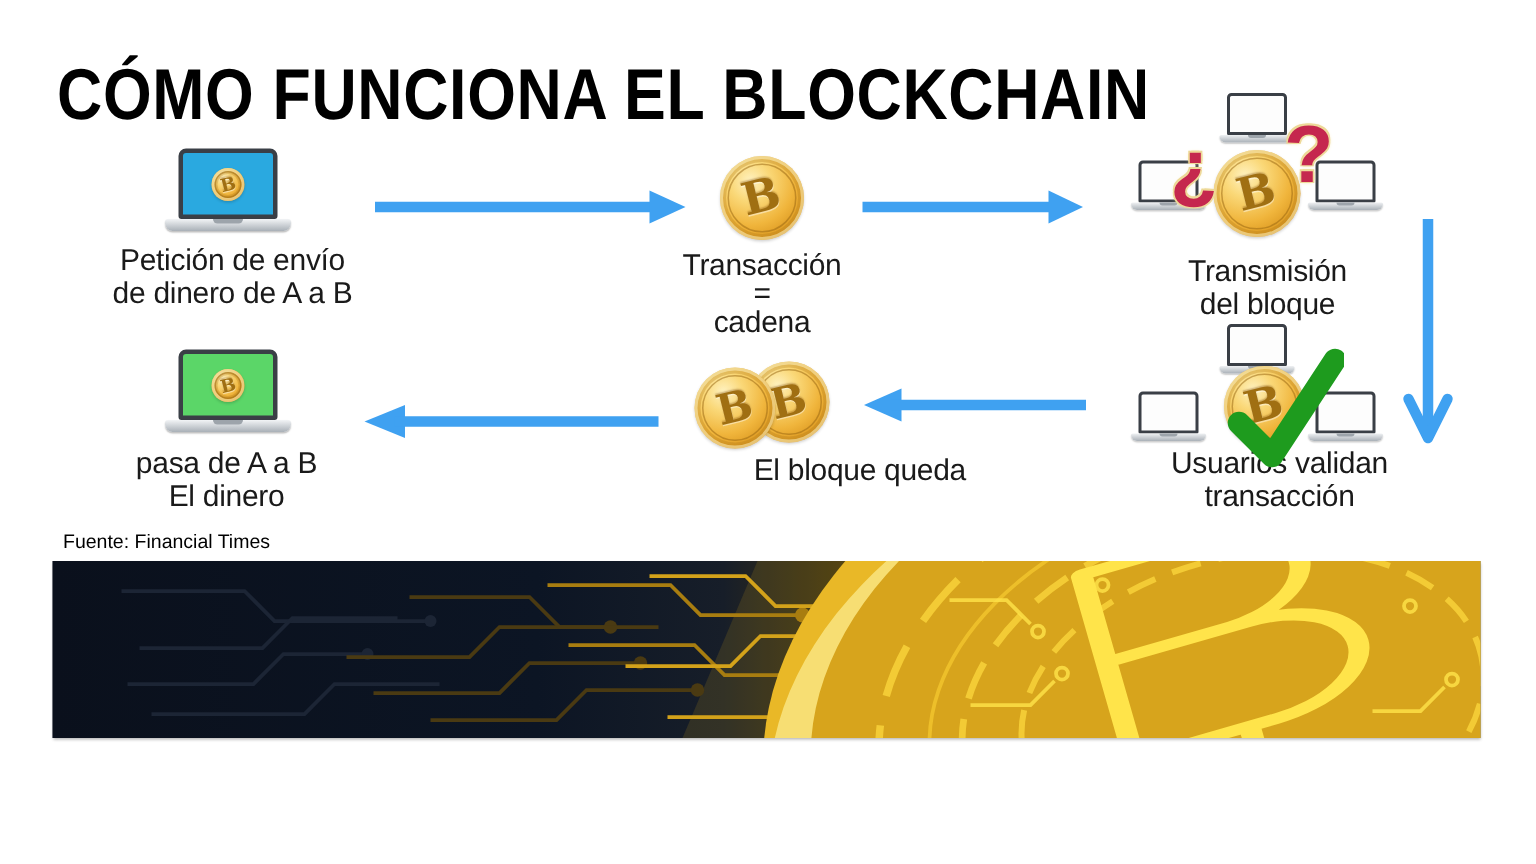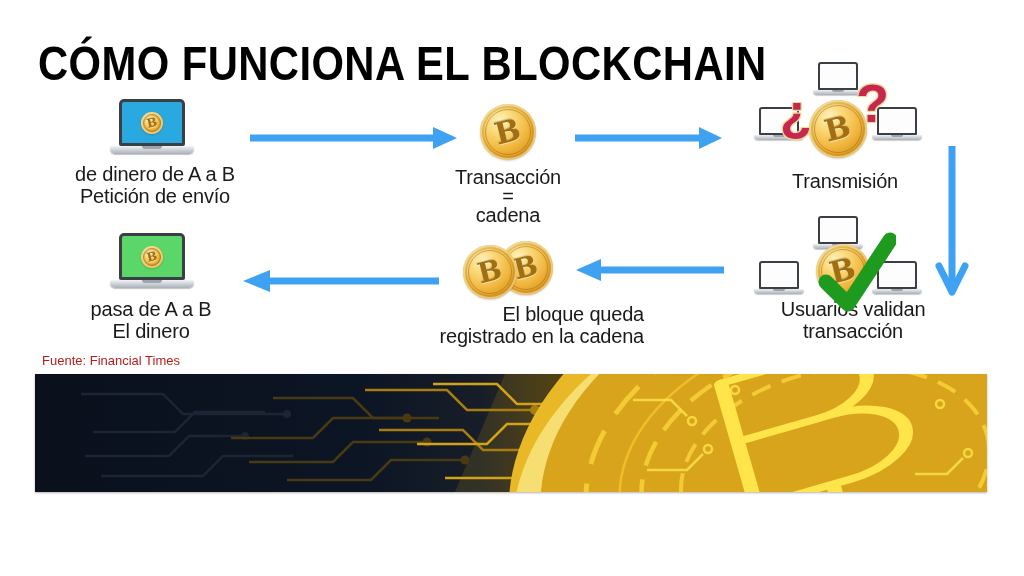--- a/index.html
+++ b/index.html
@@ -80,21 +80,21 @@
   .step-label{position:absolute;text-align:center;font-size:20px;line-height:22px;letter-spacing:-.2px;}
   .step-label .eq{display:block;font-size:20px;line-height:16px;}
   .step-label span{display:block;}
   #label-request{left:30px;top:163px;width:250px;}
   #label-transaction{left:408px;top:166px;width:200px;}
   #label-transmission{left:745px;top:170px;width:200px;}
   #label-validation{left:740px;top:298px;width:226px;}
   #label-registration{left:380px;top:303px;width:264px;text-align:right;}
   #label-result{left:49px;top:298px;width:204px;}
 
-  .source{position:absolute;left:42px;top:353px;font-size:13px;color:#b91c1c;}
+  .source{position:absolute;left:42px;top:353px;font-size:13px;color:#000000;}
 
   
   .banner{position:absolute;left:35px;top:374px;width:952px;height:118px;overflow:hidden;
           background:var(--banner-dark,#0B111E);box-shadow:0 1px 2px rgba(0,0,0,.3);}
   .banner svg{display:block;width:100%;height:100%;}
 </style>
 </head>
 <body>
 
 <div class="stage">
@@ -192,38 +192,38 @@
   <div class="laptop-lg" id="lap-result">
     <div class="screen screen-green">
       <div class="coin coin-sm">
         <span class="b">B</span>
       </div>
     </div>
     <div class="base"></div>
   </div>
 
   <div class="step-label" id="label-request">
+    <span>Petición de envío</span>
     <span>de dinero de A a B</span>
-    <span>Petición de envío</span>
   </div>
   <div class="step-label" id="label-transaction">
     <span>Transacción</span>
     <span class="eq">=</span>
     <span>cadena</span>
   </div>
   <div class="step-label" id="label-transmission">
     <span>Transmisión</span>
+    <span>del bloque</span>
   </div>
   <div class="step-label" id="label-validation">
     <span>Usuarios validan</span>
     <span>transacción</span>
   </div>
   <div class="step-label" id="label-registration">
     <span>El bloque queda</span>
-    <span>registrado en la cadena</span>
   </div>
   <div class="step-label" id="label-result">
     <span>pasa de A a B</span>
     <span>El dinero</span>
   </div>
 
   <div class="source">Fuente: Financial Times</div>
 
   <div class="banner">
     <svg viewBox="0 0 952 118" preserveAspectRatio="none">

